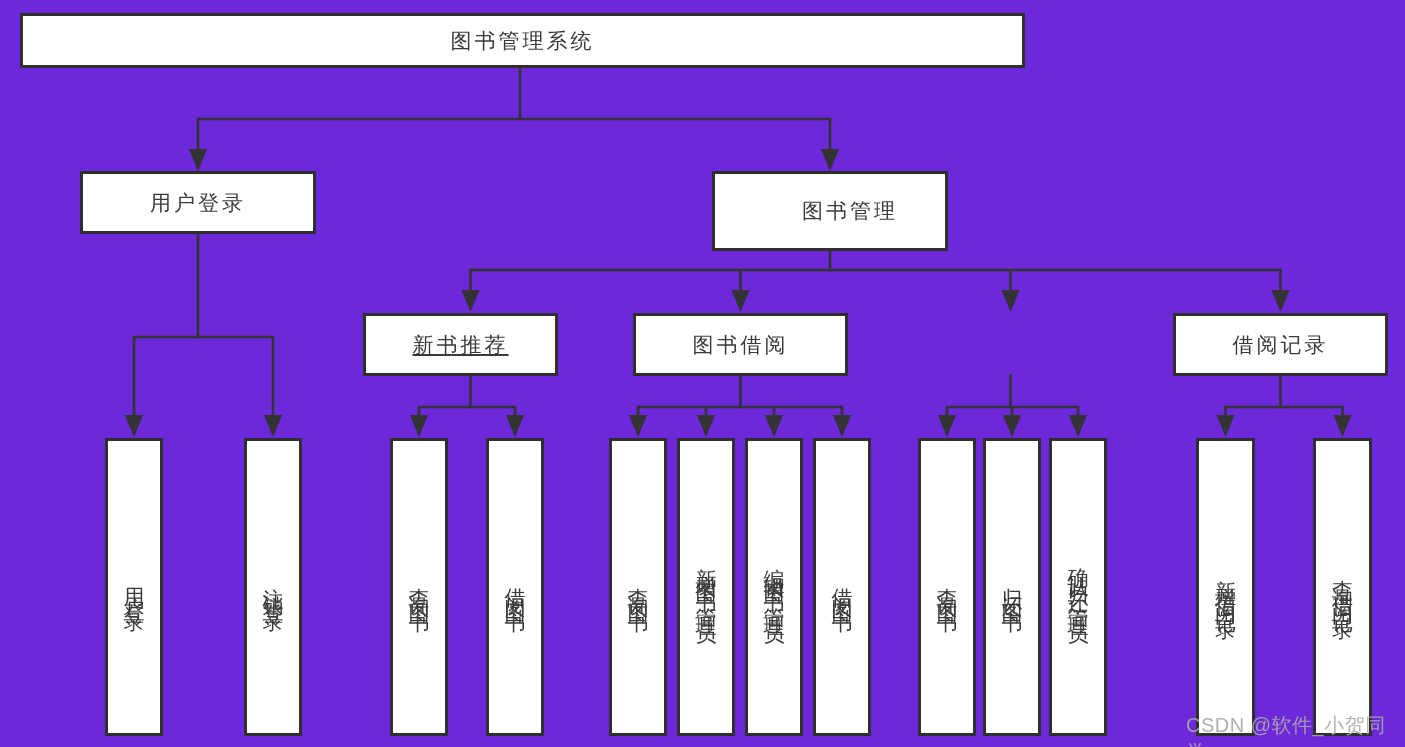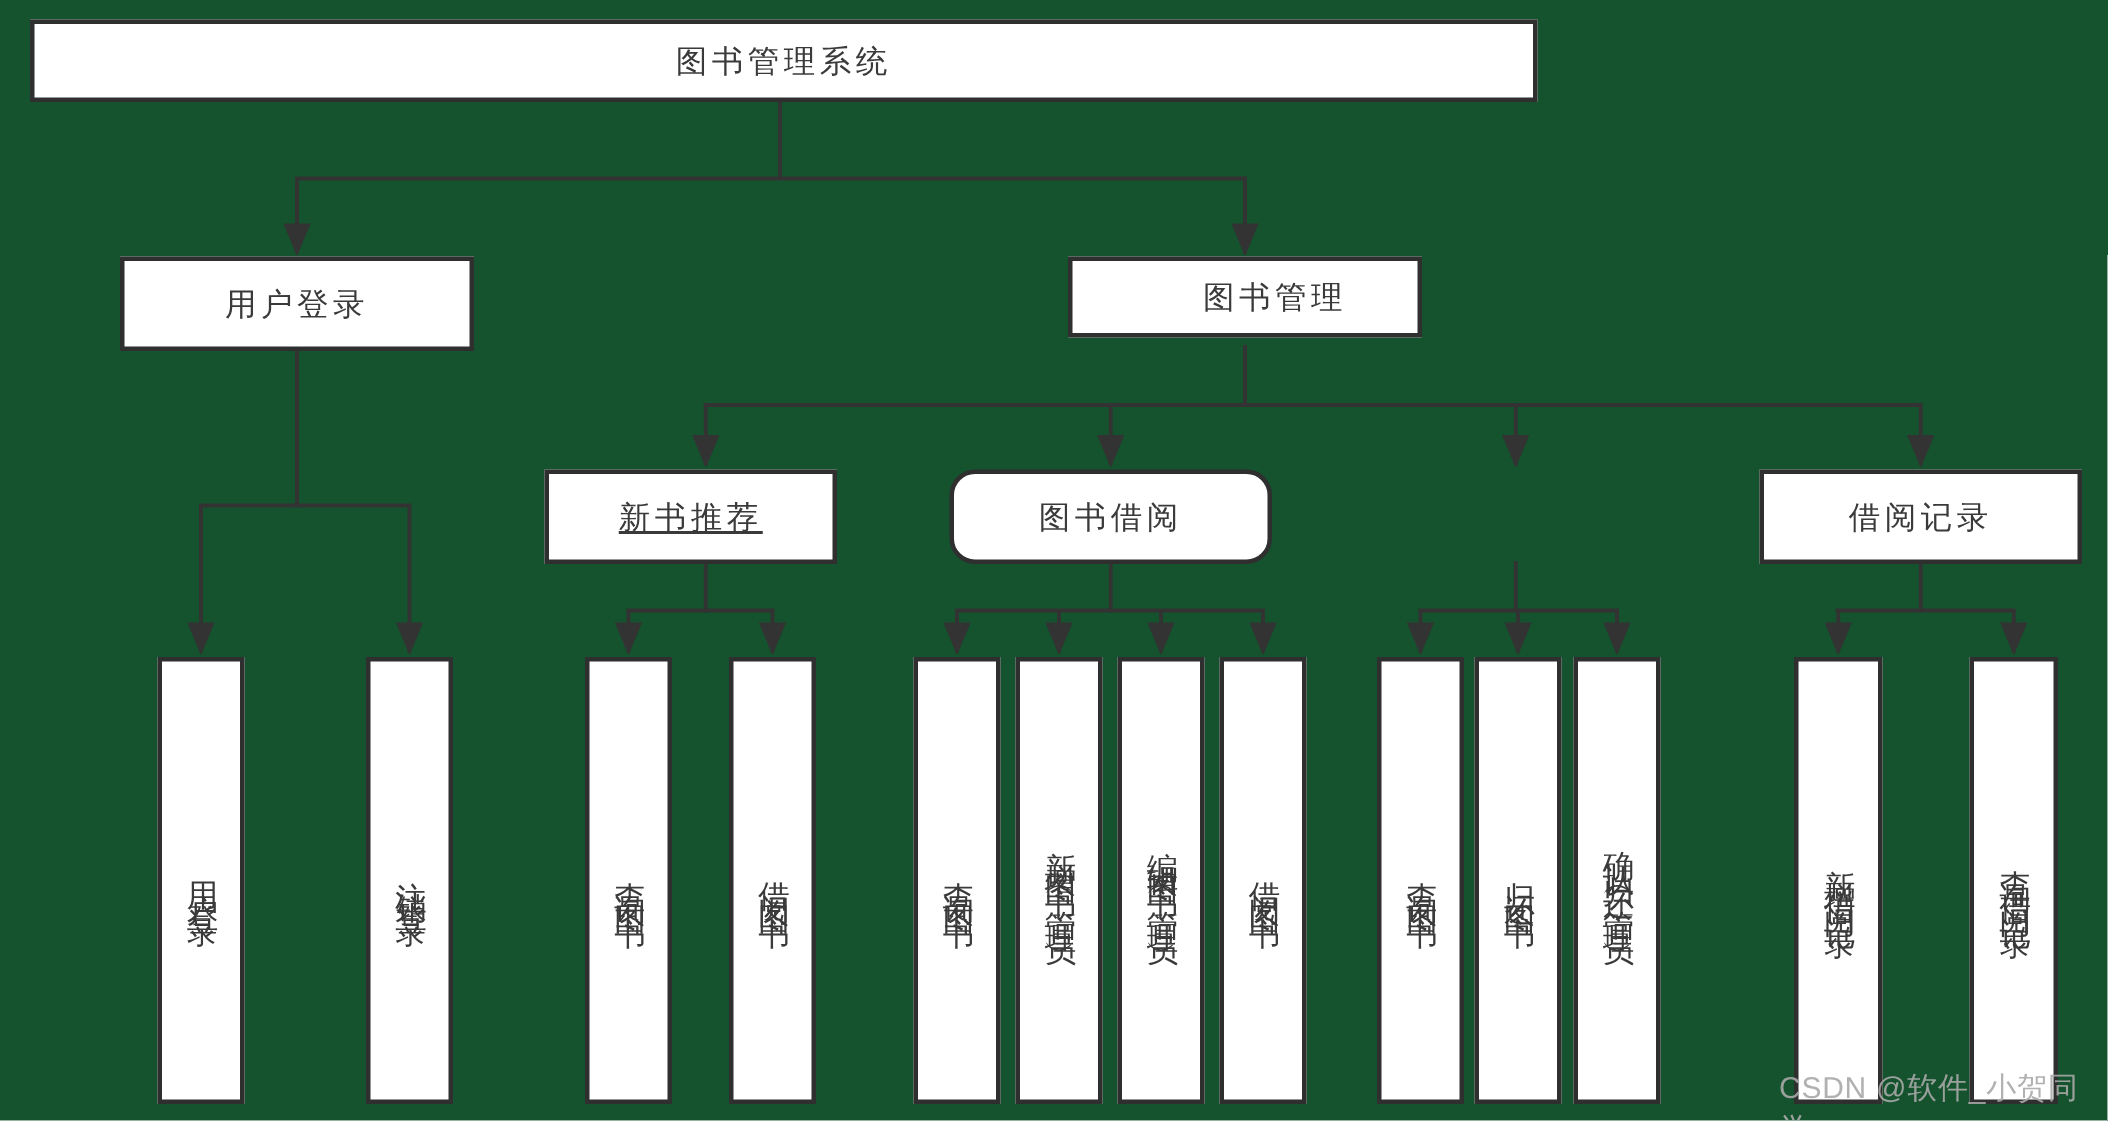--- a/index.html
+++ b/index.html
@@ -4,21 +4,21 @@
 <style>
   html, body {
     margin: 0;
     padding: 0;
     background: #ffffff;
   }
   .stage {
     position: relative;
     width: 1405px;
     height: 747px;
-    background: #14532d;
+    background: #6d28d9;
     font-family: "Liberation Sans", "DejaVu Sans", sans-serif;
     color: #3a3a3a;
     overflow: hidden;
   }
   svg.wires {
     position: absolute;
     left: 0;
     top: 0;
     width: 1405px;
     height: 747px;
@@ -104,24 +104,24 @@
       <line x1="1012" y1="407" x2="1012" y2="435" marker-end="url(#ah)"></line>
       <line x1="1078" y1="407" x2="1078" y2="435" marker-end="url(#ah)"></line>
       <line x1="1225.5" y1="407" x2="1225.5" y2="435" marker-end="url(#ah)"></line>
       <line x1="1342.5" y1="407" x2="1342.5" y2="435" marker-end="url(#ah)"></line>
     </g>
   </svg>
 
   <div class="node" style="left:20px; top:13px; width:1005px; height:55px;">图书管理系统</div>
 
   <div class="node" style="left:80px; top:171px; width:236px; height:63px;">用户登录</div>
-  <div class="node" style="left:712px; top:171px; width:236px; height:54px;padding-left:40px;">图书管理</div>
+  <div class="node" style="left:712px; top:171px; width:236px; height:80px;padding-left:40px;">图书管理</div>
 
   <div class="node" style="left:363px; top:313px; width:195px; height:63px;text-decoration:underline;">新书推荐</div>
-  <div class="node" style="left:633px; top:313px; width:215px; height:63px;border-radius:17px;">图书借阅</div>
+  <div class="node" style="left:633px; top:313px; width:215px; height:63px;">图书借阅</div>
   <div class="node" style="left:1173px; top:313px; width:215px; height:63px;">借阅记录</div>
 
   <div class="node leaf" style="left:105px; top:438px; width:58px; height:298px;">用户登录</div>
   <div class="node leaf" style="left:244px; top:438px; width:58px; height:298px;">注销登录</div>
 
   <div class="node leaf" style="left:390px; top:438px; width:58px; height:298px;">查询图书</div>
   <div class="node leaf" style="left:486px; top:438px; width:58px; height:298px;">借阅图书</div>
 
   <div class="node leaf" style="left:609px; top:438px; width:58px; height:298px;">查询图书</div>
   <div class="node leaf" style="left:677px; top:438px; width:58px; height:298px;">新增图书（管理员）</div>

